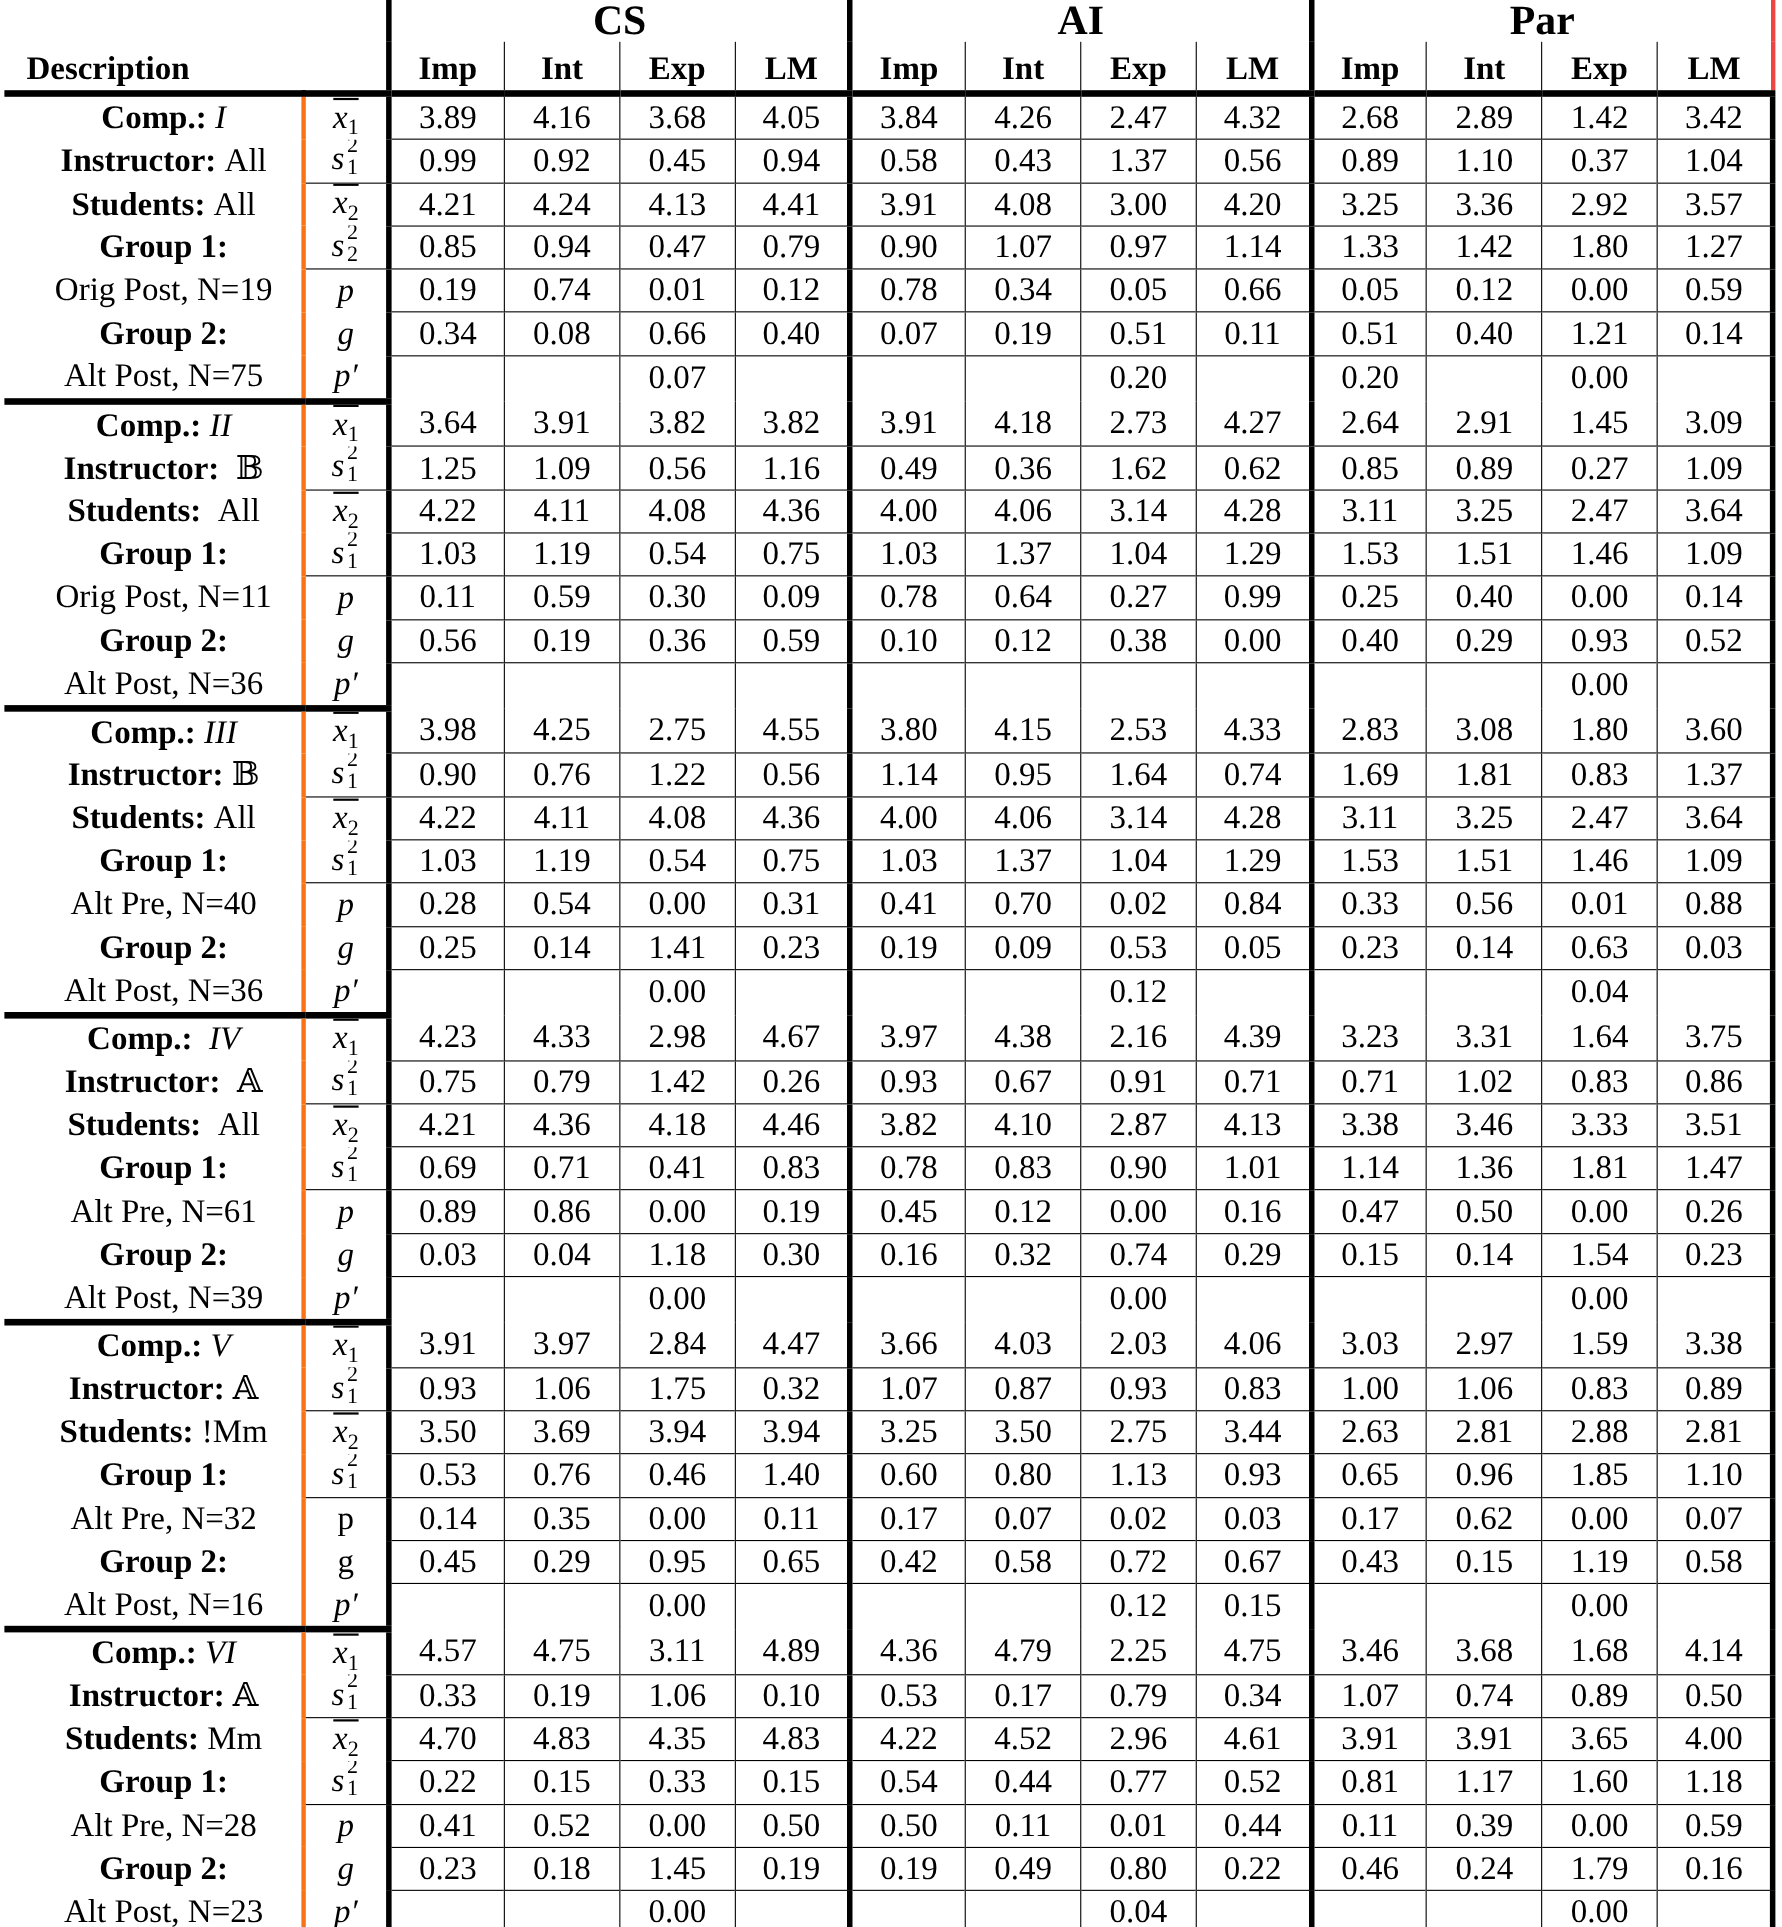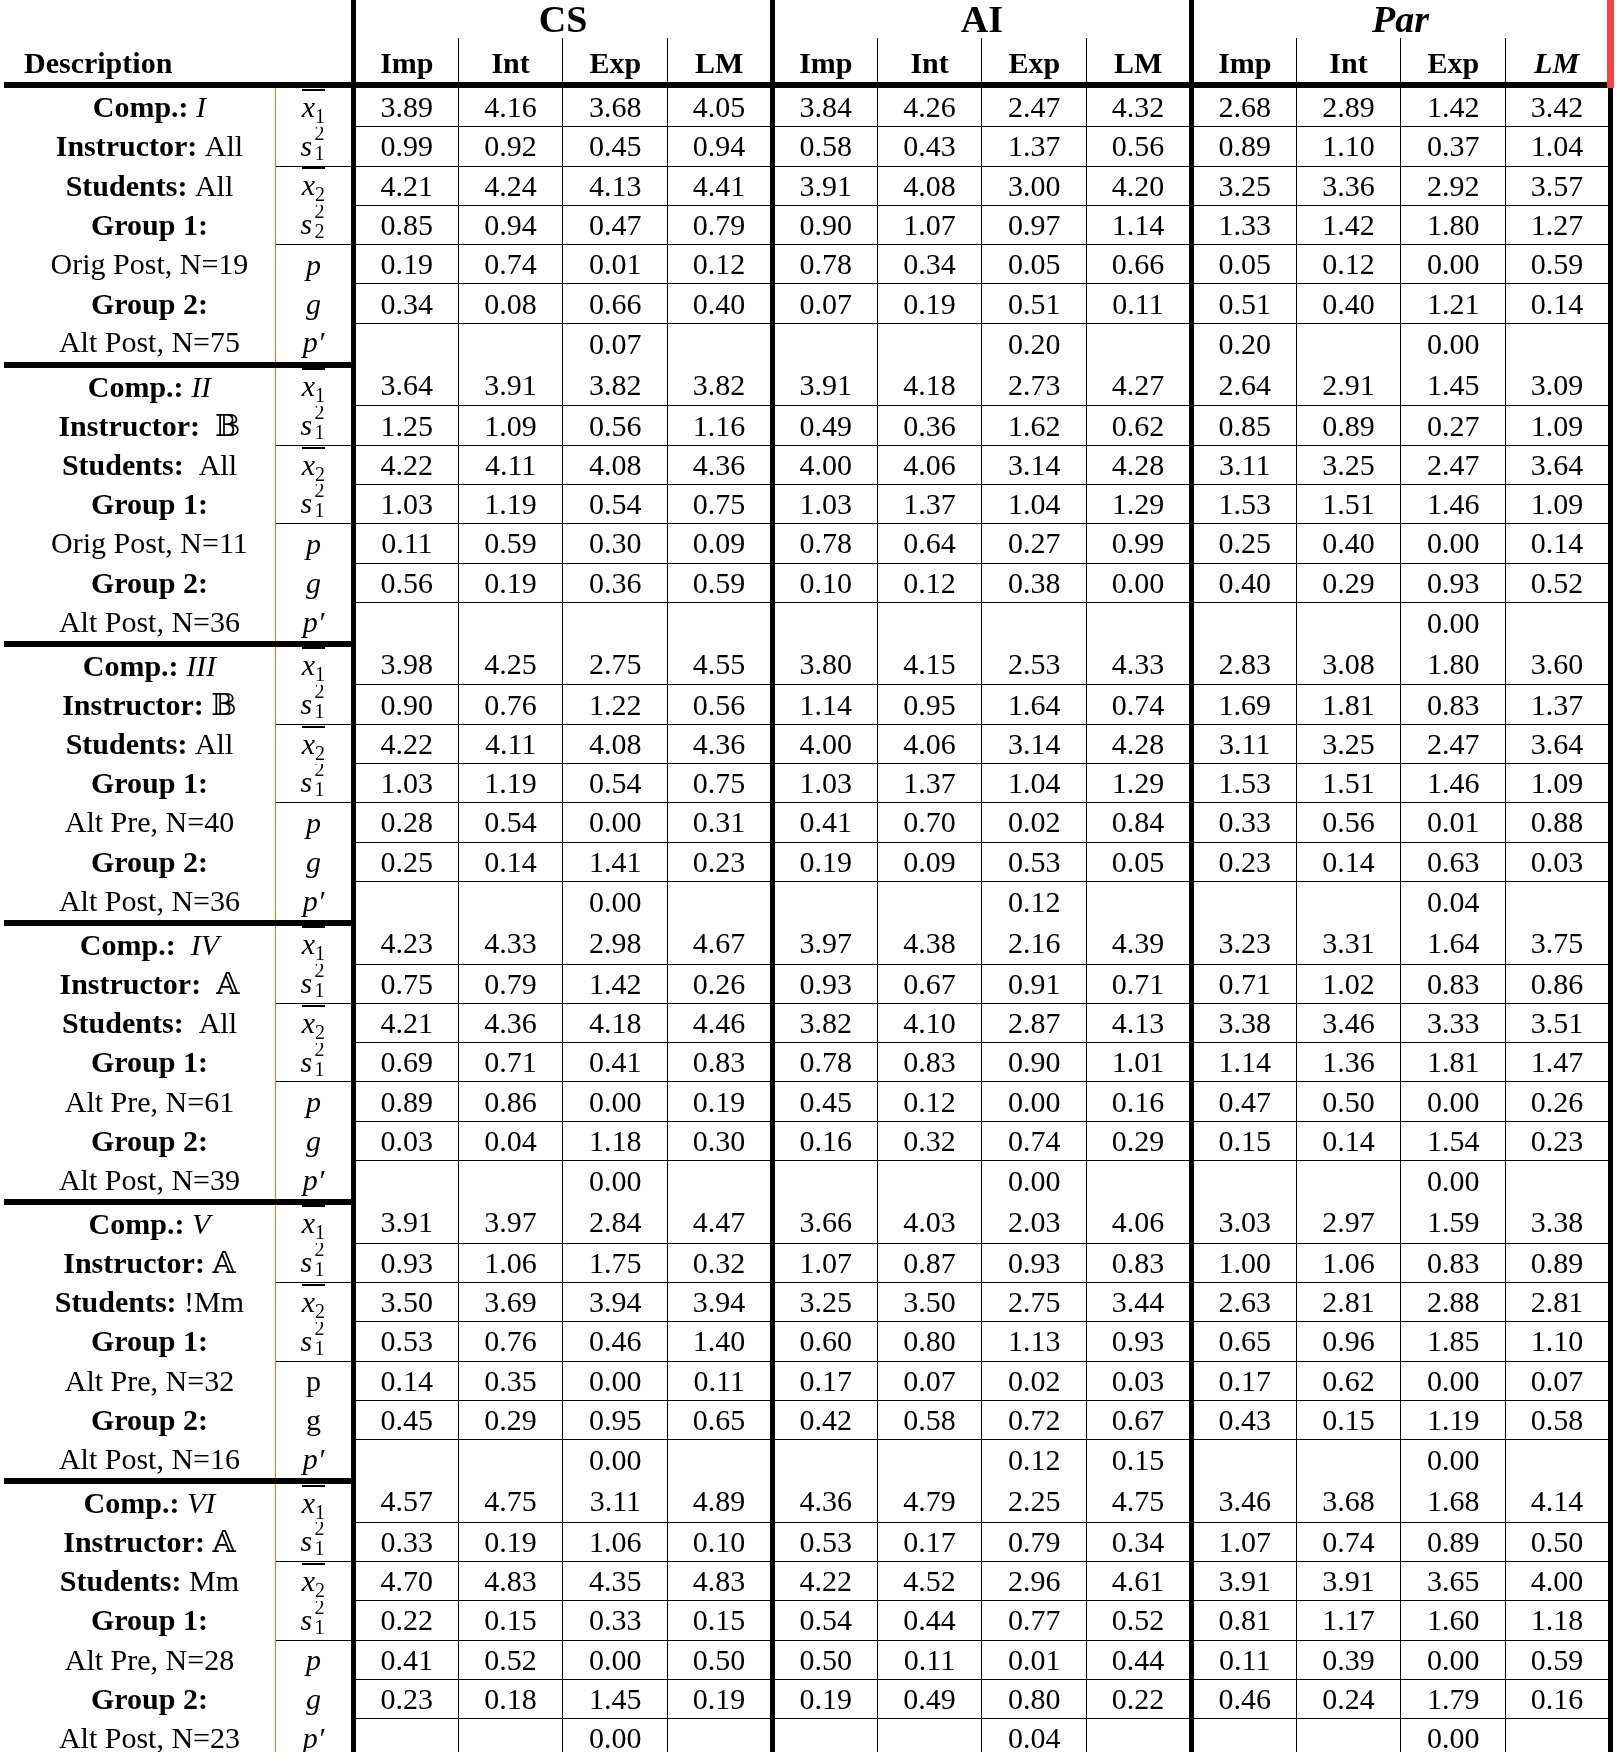--- a/index.html
+++ b/index.html
@@ -15,28 +15,28 @@
   table.stats col.c-desc { width: 271px; }
   table.stats col.c-stat { width: 78px; }
   table.stats col.c-data { width: 104.6px; }
   td, th { padding: 0; text-align: center; vertical-align: middle; white-space: nowrap; overflow: hidden; }
   
   tr.h-group th { height: 36px; font-weight: bold; font-size: 38px; vertical-align: bottom; padding-bottom: 0; }
   tr.h-sub th { height: 40px; font-weight: bold; font-size: 30px; vertical-align: bottom; padding-bottom: 4px; }
   tr.h-sub th.sub { border-left: 1px solid #000; }
   tr.h-sub th.sub.first { border-left: 5px solid #000; }
   tr.h-group th.grp { border-left: 5px solid #000; }
-  tr.h-group th.grp.last, tr.h-sub th.last { border-right: 7px solid #ef4444; font-style: italic; }
+  tr.h-group th.grp.last, tr.h-sub th.last { border-right: 4px solid #ef4444; }
   th.desc-h { text-align: left; padding-left: 20px; }
   tr.h-sub th { border-bottom: 6px solid #000; }
   
   tbody tr td { height: 38.3px; }
   td.desc { text-align: center; padding-left: 20px; font-size: 30px; }
   td.desc b { font-weight: bold; }
-  td.stat { border-left: 1px solid #f97316; font-style: italic; font-size: 30px; }
+  td.stat { border-left: 4px solid #f97316; font-style: italic; font-size: 30px; }
   td.stat.upright { font-style: normal; }
   td.stat.line-top { border-top: 1px solid #000; }
   td.num { border-left: 1px solid #000; border-top: 1px solid #000; font-size: 30px; }
   td.num.grp-first { border-left: 5px solid #000; }
   td.num.last { border-right: 5px solid #000; }
   td.num.bold { font-weight: normal; }
   tbody.section tr:first-child td.num { border-top: none; }
   tbody.section tr.sec-first td { border-top: 6px solid #000; }
   tbody.section.final tr:last-child td { border-bottom: 6px solid #000; }
   .sub { font-size: 20px; vertical-align: -6px; }

